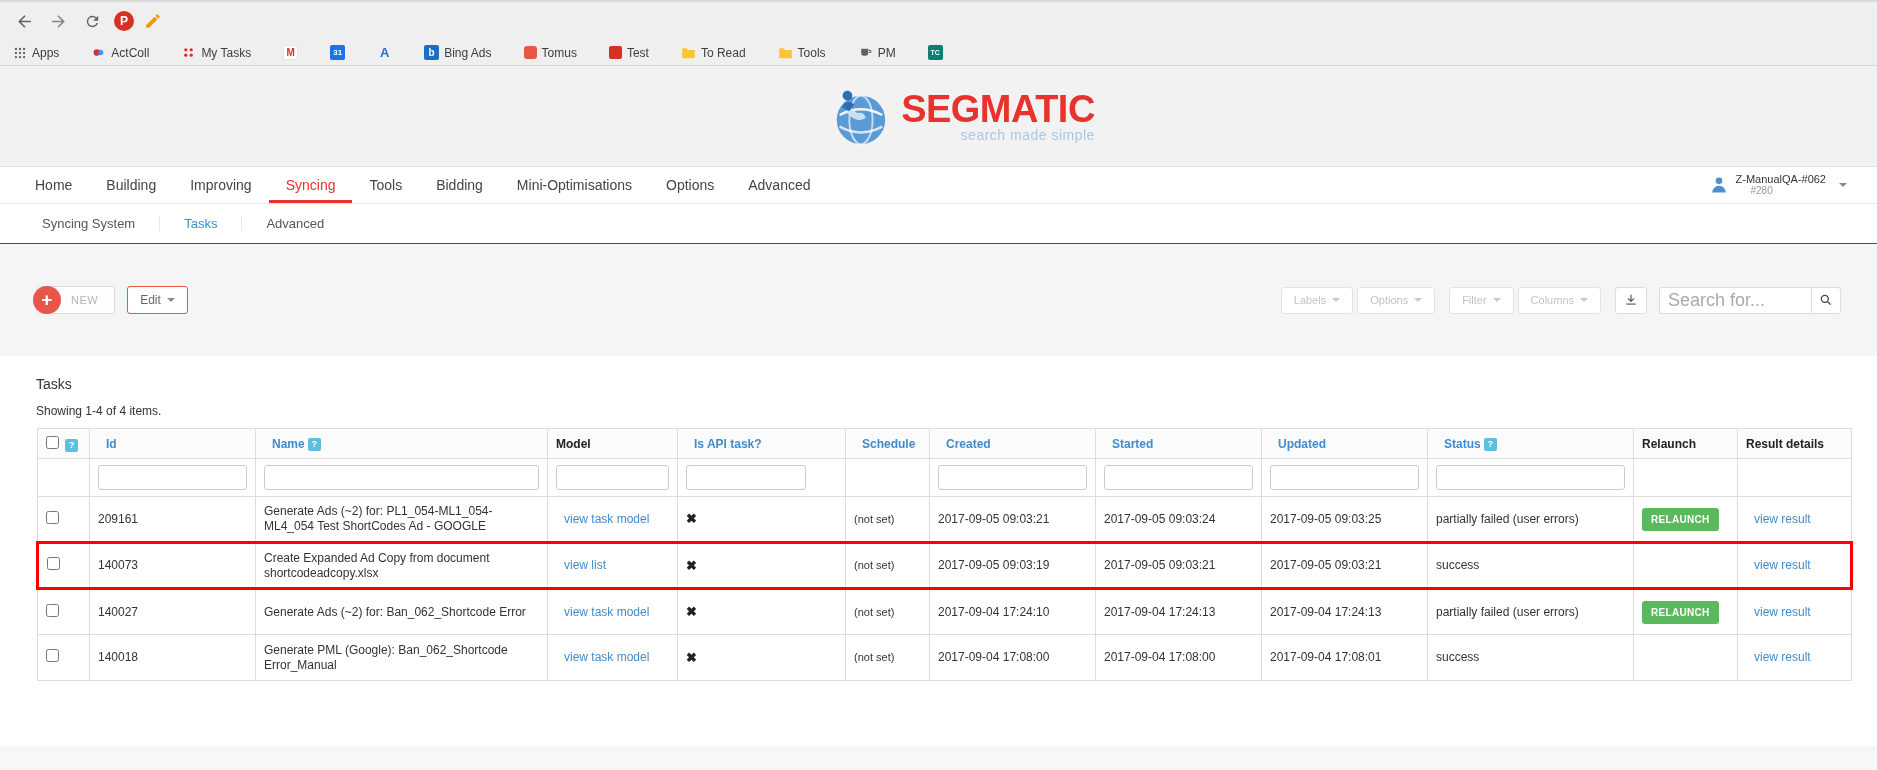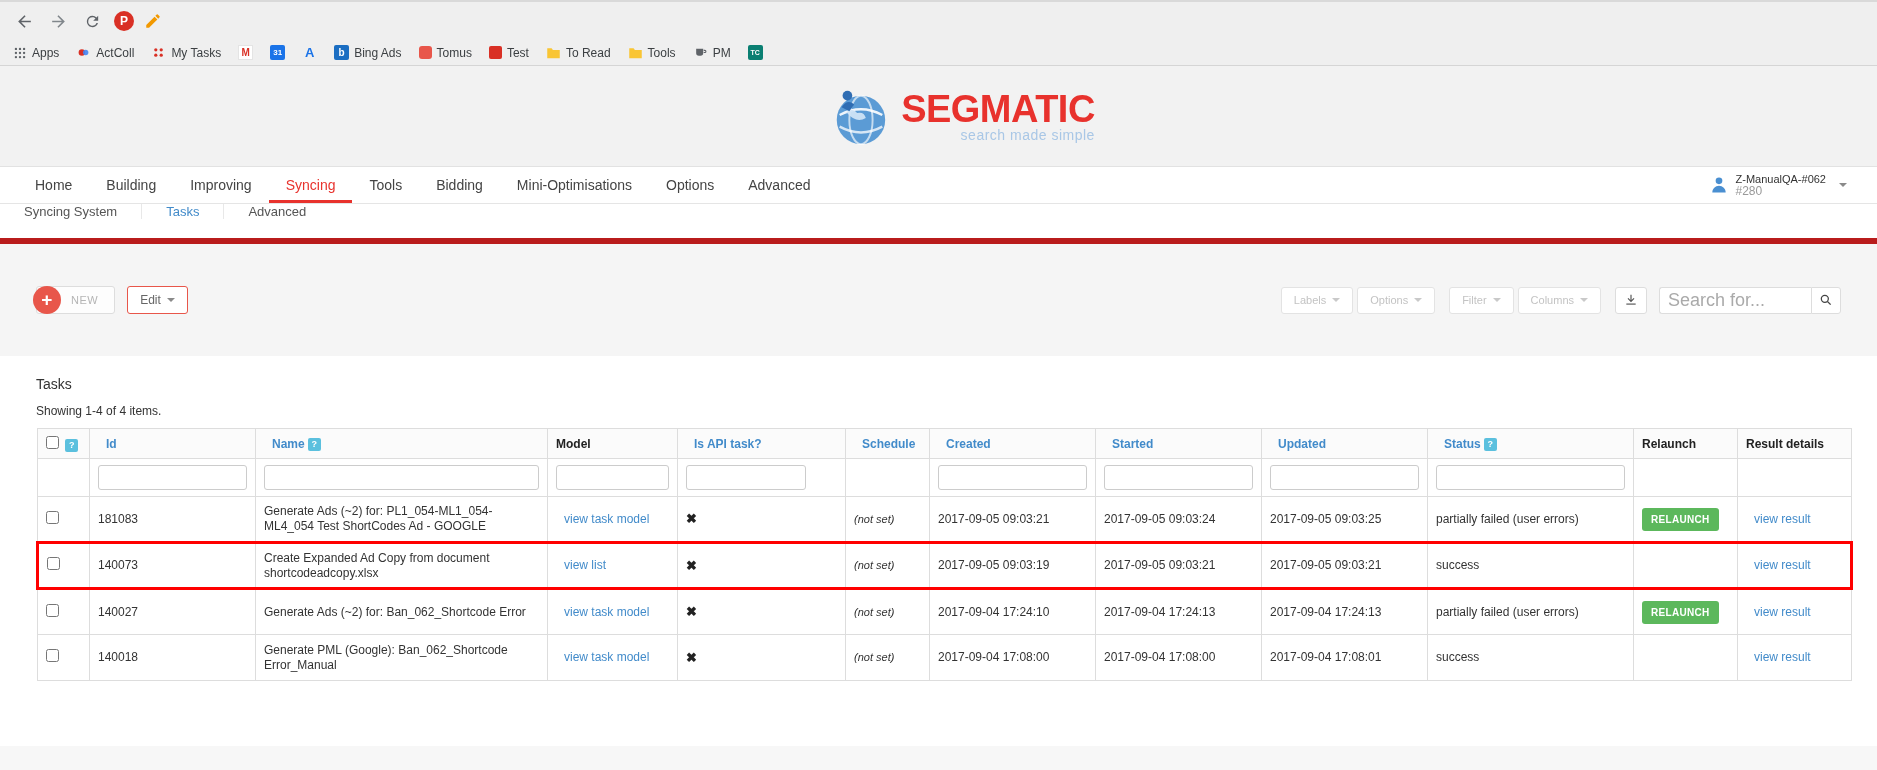--- a/index.html
+++ b/index.html
@@ -10,21 +10,21 @@
 
   
   .chrome-top { height: 40px; background: #efefef; border-top: 2px solid #d9d9d9; display: flex; align-items: center; padding: 0 12px; gap: 10px; }
   .nav-ic { display: inline-flex; align-items: center; justify-content: center; width: 24px; height: 24px; }
   .addr { flex: 1; height: 28px; background: #fff; border: 1px solid #dcdcdc; border-radius: 4px; display: flex; align-items: center; padding: 0 10px; margin: 0 6px; }
   .secure { color: #188038; font-size: 12.5px; font-weight: bold; margin: 0 4px 0 5px; }
   .addr-sep { width: 1px; height: 16px; background: #dadada; margin: 0 8px 0 4px; }
   .url { color: #333; font-size: 13px; }
   .addr-right { margin-left: auto; display: flex; align-items: center; gap: 12px; }
   .ext-p { width: 20px; height: 20px; border-radius: 50%; background: #d93025; color: #fff; font-size: 12px; font-weight: bold; display: inline-flex; align-items: center; justify-content: center; }
-  .chrome-bookmarks { height: 26px; background: #efefef; border-bottom: 1px solid #d5d5d5; display: flex; align-items: center; padding: 0 12px; gap: 17px; }
+  .chrome-bookmarks { height: 26px; background: #efefef; border-bottom: 1px solid #d5d5d5; display: flex; align-items: center; padding: 0 12px; gap: 32px; }
   .bm { display: inline-flex; align-items: center; gap: 5px; font-size: 12px; color: #3c4043; cursor: pointer; }
   .bm-ic { display: inline-flex; align-items: center; justify-content: center; width: 15px; height: 15px; font-weight: bold; }
   .i-gmail { background: #fff; border: 1px solid #e4e4e4; color: #d93025; font-size: 10px; }
   .i-cal { background: #1a73e8; color: #fff; font-size: 8px; border-radius: 2px; }
   .i-a { color: #1a73e8; font-size: 13px; }
   .i-bing { background: #1b6ec2; color: #fff; font-size: 10px; border-radius: 2px; }
   .i-tomus { background: #e8564a; border-radius: 3px; width: 13px; height: 13px; }
   .i-test { background: #d93025; border-radius: 2px; width: 13px; height: 13px; }
   .i-tc { background: #0a7f72; color: #fff; font-size: 7px; border-radius: 2px; }
 
@@ -34,25 +34,25 @@
   .logo-title { font-size: 38px; font-weight: 800; color: #e8322d; letter-spacing: -0.5px; line-height: 40px; }
   .logo-tagline { font-size: 14px; color: #a9c7e6; text-align: right; letter-spacing: 0.5px; margin-top: -2px; }
 
   
   .main-nav { height: 38px; background: #fff; border-top: 1px solid #e2e2e2; border-bottom: 1px solid #e5e5e5; display: flex; align-items: stretch; padding-left: 18px; position: relative; }
   .nav-item { display: inline-flex; align-items: center; padding: 0 17px; font-size: 14px; color: #444; }
   .nav-item.active { color: #e8322d; box-shadow: inset 0 -3px 0 #e8322d; }
   .user-widget { position: absolute; right: 30px; top: 0; height: 100%; display: flex; align-items: center; gap: 7px; cursor: pointer; }
   .user-text { display: flex; flex-direction: column; line-height: 12px; }
   .user-name { font-size: 11px; color: #333; }
-  .user-id { font-size: 12px; color: #999; }
+  .user-id { font-size: 10px; color: #999; margin-left: 15px; }
   .caret { display: inline-block; width: 0; height: 0; border-left: 4px solid transparent; border-right: 4px solid transparent; border-top: 4px solid #8a8a8a; margin-left: 6px; }
 
   
-  .sub-nav { height: 40px; background: #fff; border-bottom: 6px solid #b91c1c; display: flex; align-items: flex-start; }
+  .sub-nav { height: 40px; background: #fff; border-bottom: 1px solid #b91c1c; display: flex; align-items: center; padding-left: 18px; }
   .subnav-item { display: inline-flex; align-items: center; padding: 0 24px; font-size: 13px; color: #555; }
   .subnav-item:not(:last-child) { border-right: 1px solid #e8e8e8; }
   .subnav-item.active { color: #428bca; }
 
   
   .content-gray { height: 112px; background: #f5f5f5; display: flex; align-items: center; padding: 0 36px; }
   .toolbar { width: 100%; display: flex; align-items: center; gap: 12px; }
   .btn-new { position: relative; height: 28px; padding: 0 16px 0 34px; background: #fdfdfd; border: 1px solid #ddd; border-radius: 3px; color: #b5b5b5; font-size: 11px; letter-spacing: 0.5px; }
   .new-circle { position: absolute; left: -4px; top: 50%; transform: translateY(-50%); width: 28px; height: 28px; border-radius: 50%; background: #e8564a; color: #fff; font-size: 19px; line-height: 27px; text-align: center; font-weight: bold; }
   .btn-edit { height: 28px; padding: 0 12px; background: #fff; border: 1px solid #e8564a; border-radius: 3px; color: #666; font-size: 12px; display: inline-flex; align-items: center; }
@@ -75,21 +75,21 @@
   .grid thead tr.head-row th { background: #fbfbfb; font-weight: bold; height: 30px; font-size: 12px; }
   .th-link { color: #428bca; font-weight: bold; }
   .th-plain { color: #222; font-weight: bold; }
   .col-check { text-align: center; }
   .help { display: inline-block; width: 13px; height: 13px; line-height: 13px; text-align: center; background: #5bc0de; color: #fff; font-size: 9px; font-weight: bold; border-radius: 2px; margin-left: 3px; vertical-align: 1px; cursor: pointer; }
   .filter-row td { height: 38px; background: #fff; }
   .filter-row input { width: 100%; height: 25px; border: 1px solid #ccc; border-radius: 3px; padding: 0 6px; font-size: 12px; outline: none; }
   .filter-row input.narrow { width: 120px; }
   .data-row td { height: 46px; line-height: 15px; }
   .link { color: #428bca; }
-  .cell-schedule { color: #dd4b39; font-style: italic; font-size: 11px; }
+  .cell-schedule { color: #dd4b39; font-size: 11px; }
   .xmark { font-weight: bold; font-size: 13px; color: #222; }
   .btn-relaunch { background: #5cb85c; color: #fff; font-size: 10px; font-weight: bold; padding: 4px 9px; border-radius: 3px; letter-spacing: 0.3px; display: inline-block; cursor: pointer; }
   tr.highlighted td { border-top: 3px solid #ff0000; border-bottom: 3px solid #ff0000; }
   tr.highlighted td:first-child { border-left: 3px solid #ff0000; }
   tr.highlighted td:last-child { border-right: 3px solid #ff0000; }
   .footer-strip { height: 24px; background: #f7f7f7; }
 </style>
 </head>
 <body>
 
@@ -361,21 +361,21 @@
         <td><input type="text" style=""></td>
         <td><input type="text" style=""></td>
         <td><input type="text" style=""></td>
         <td></td>
         <td></td>
       </tr>
     </thead>
     <tbody>
       <tr class="data-row">
         <td class="col-check"><input type="checkbox" style=""></td>
-        <td>181083</td>
+        <td>209161</td>
         <td class="cell-name">Generate Ads (~2) for: PL1_054-ML1_054-ML4_054 Test ShortCodes Ad - GOOGLE</td>
         <td><a class="link">view task model</a></td>
         <td><span class="xmark">✖</span></td>
         <td class="cell-schedule">(not set)</td>
         <td>2017-09-05 09:03:21</td>
         <td>2017-09-05 09:03:24</td>
         <td>2017-09-05 09:03:25</td>
         <td>partially failed (user errors)</td>
         <td><span class="btn-relaunch">RELAUNCH</span></td>
         <td><a class="link">view result</a></td>

